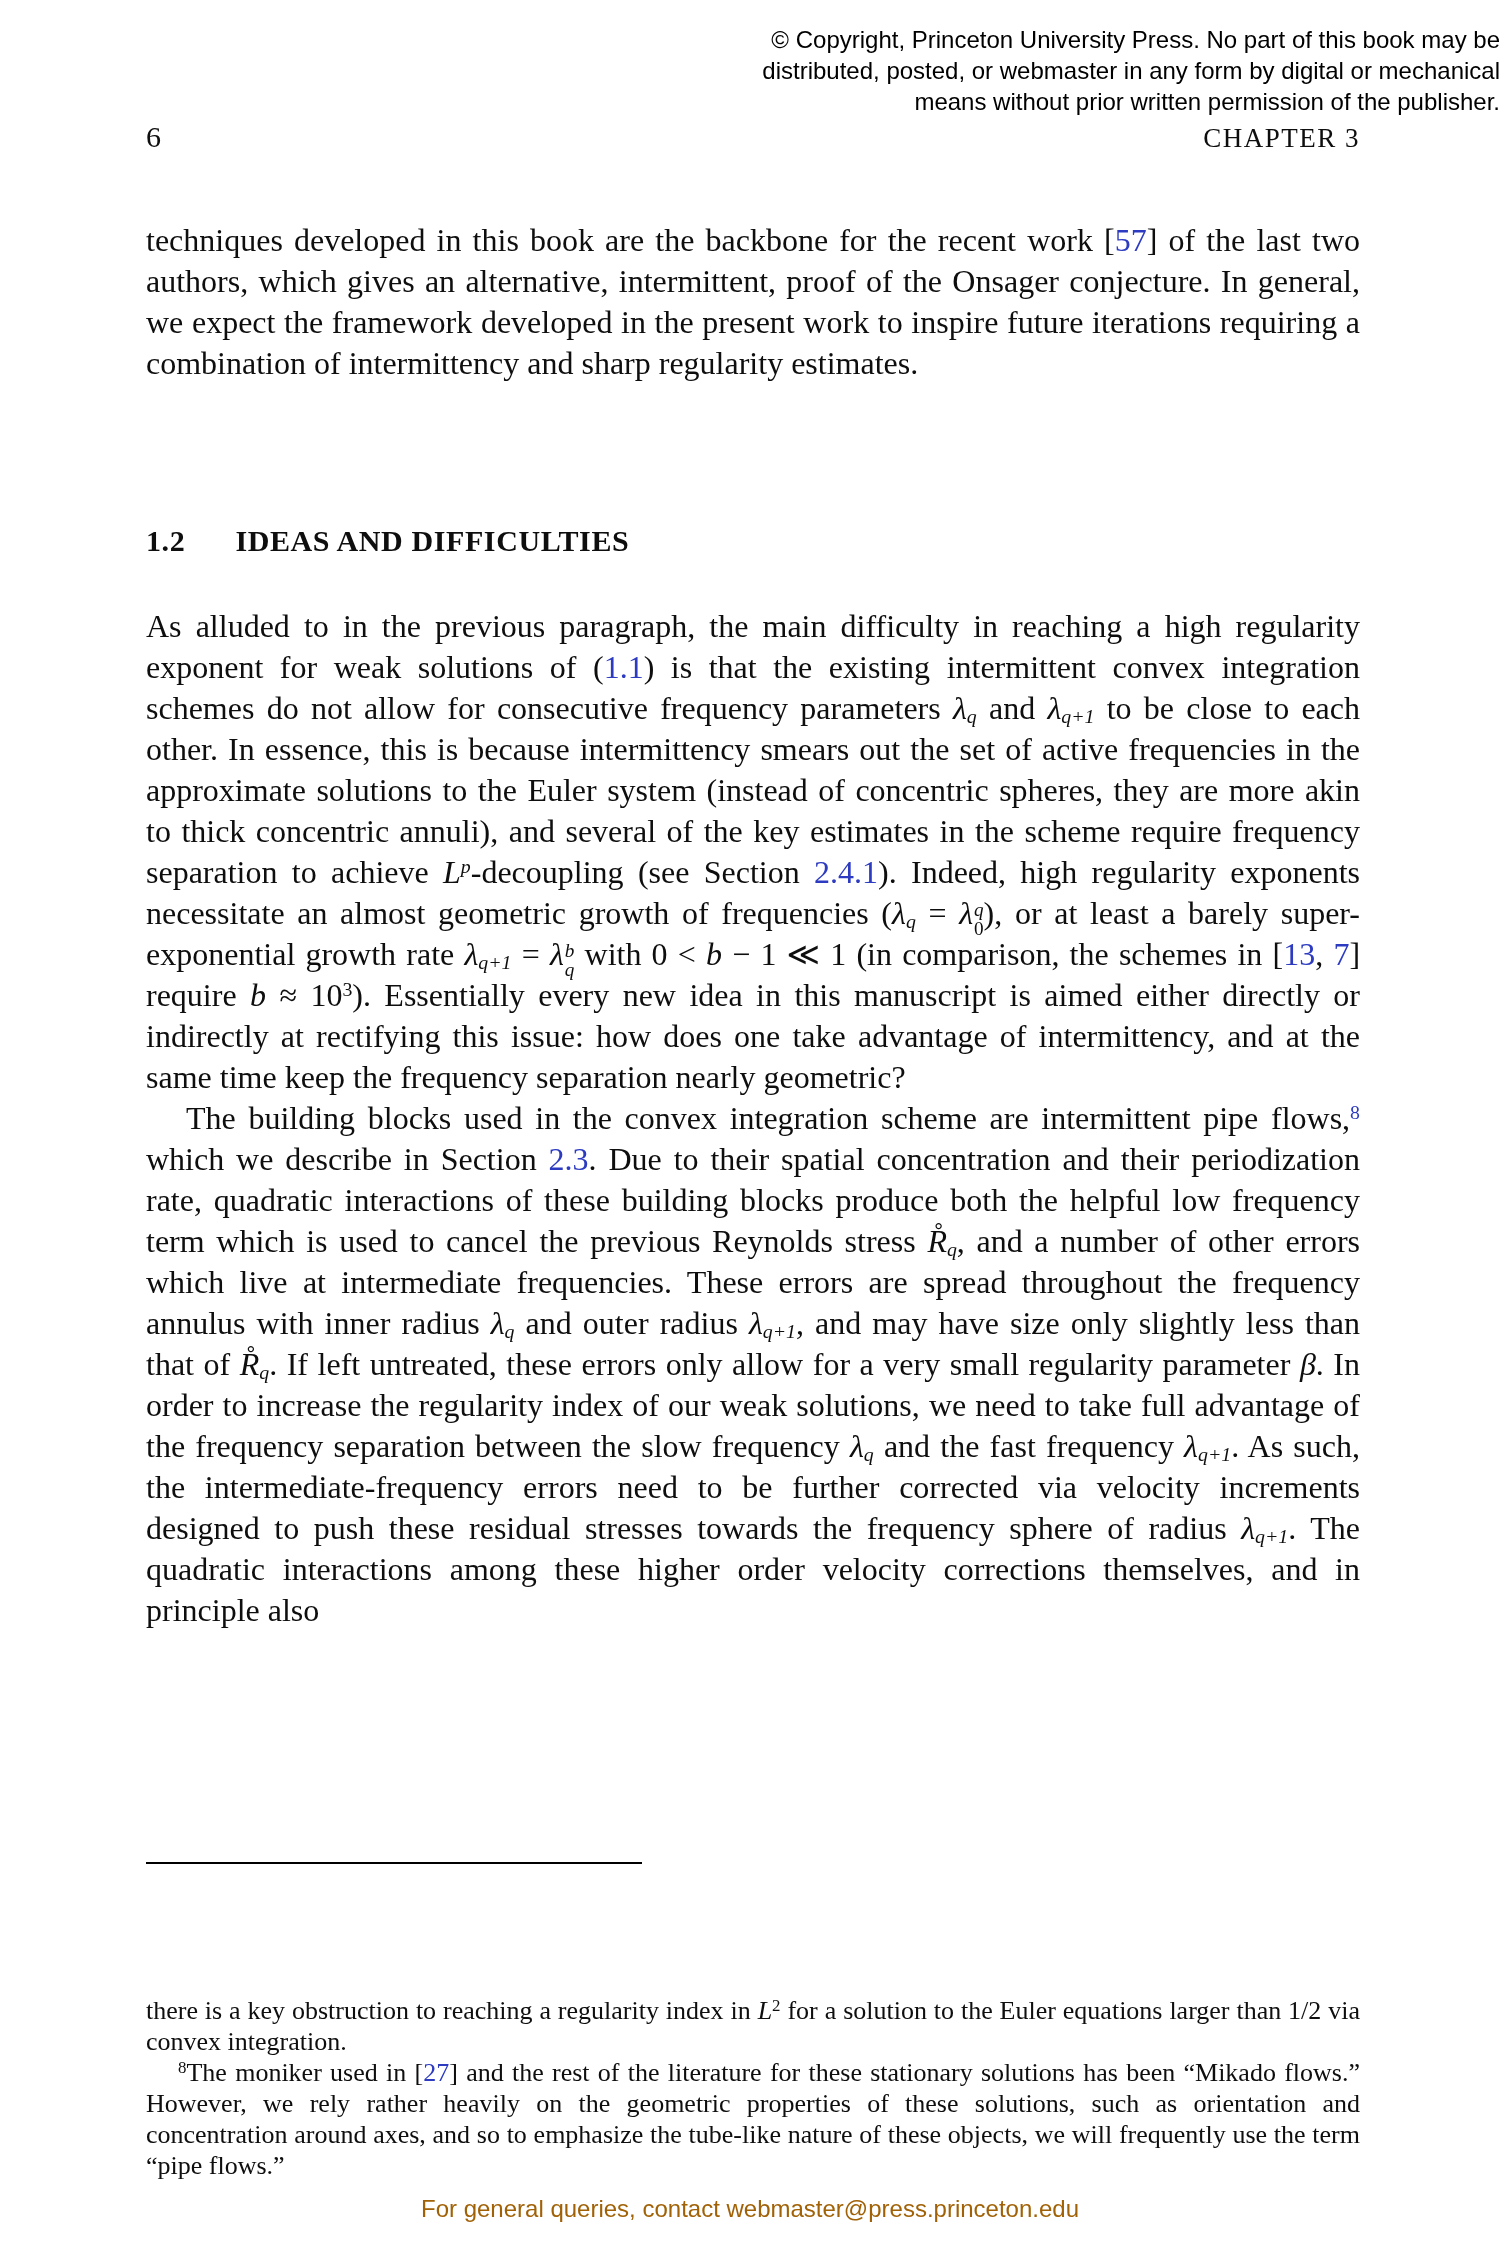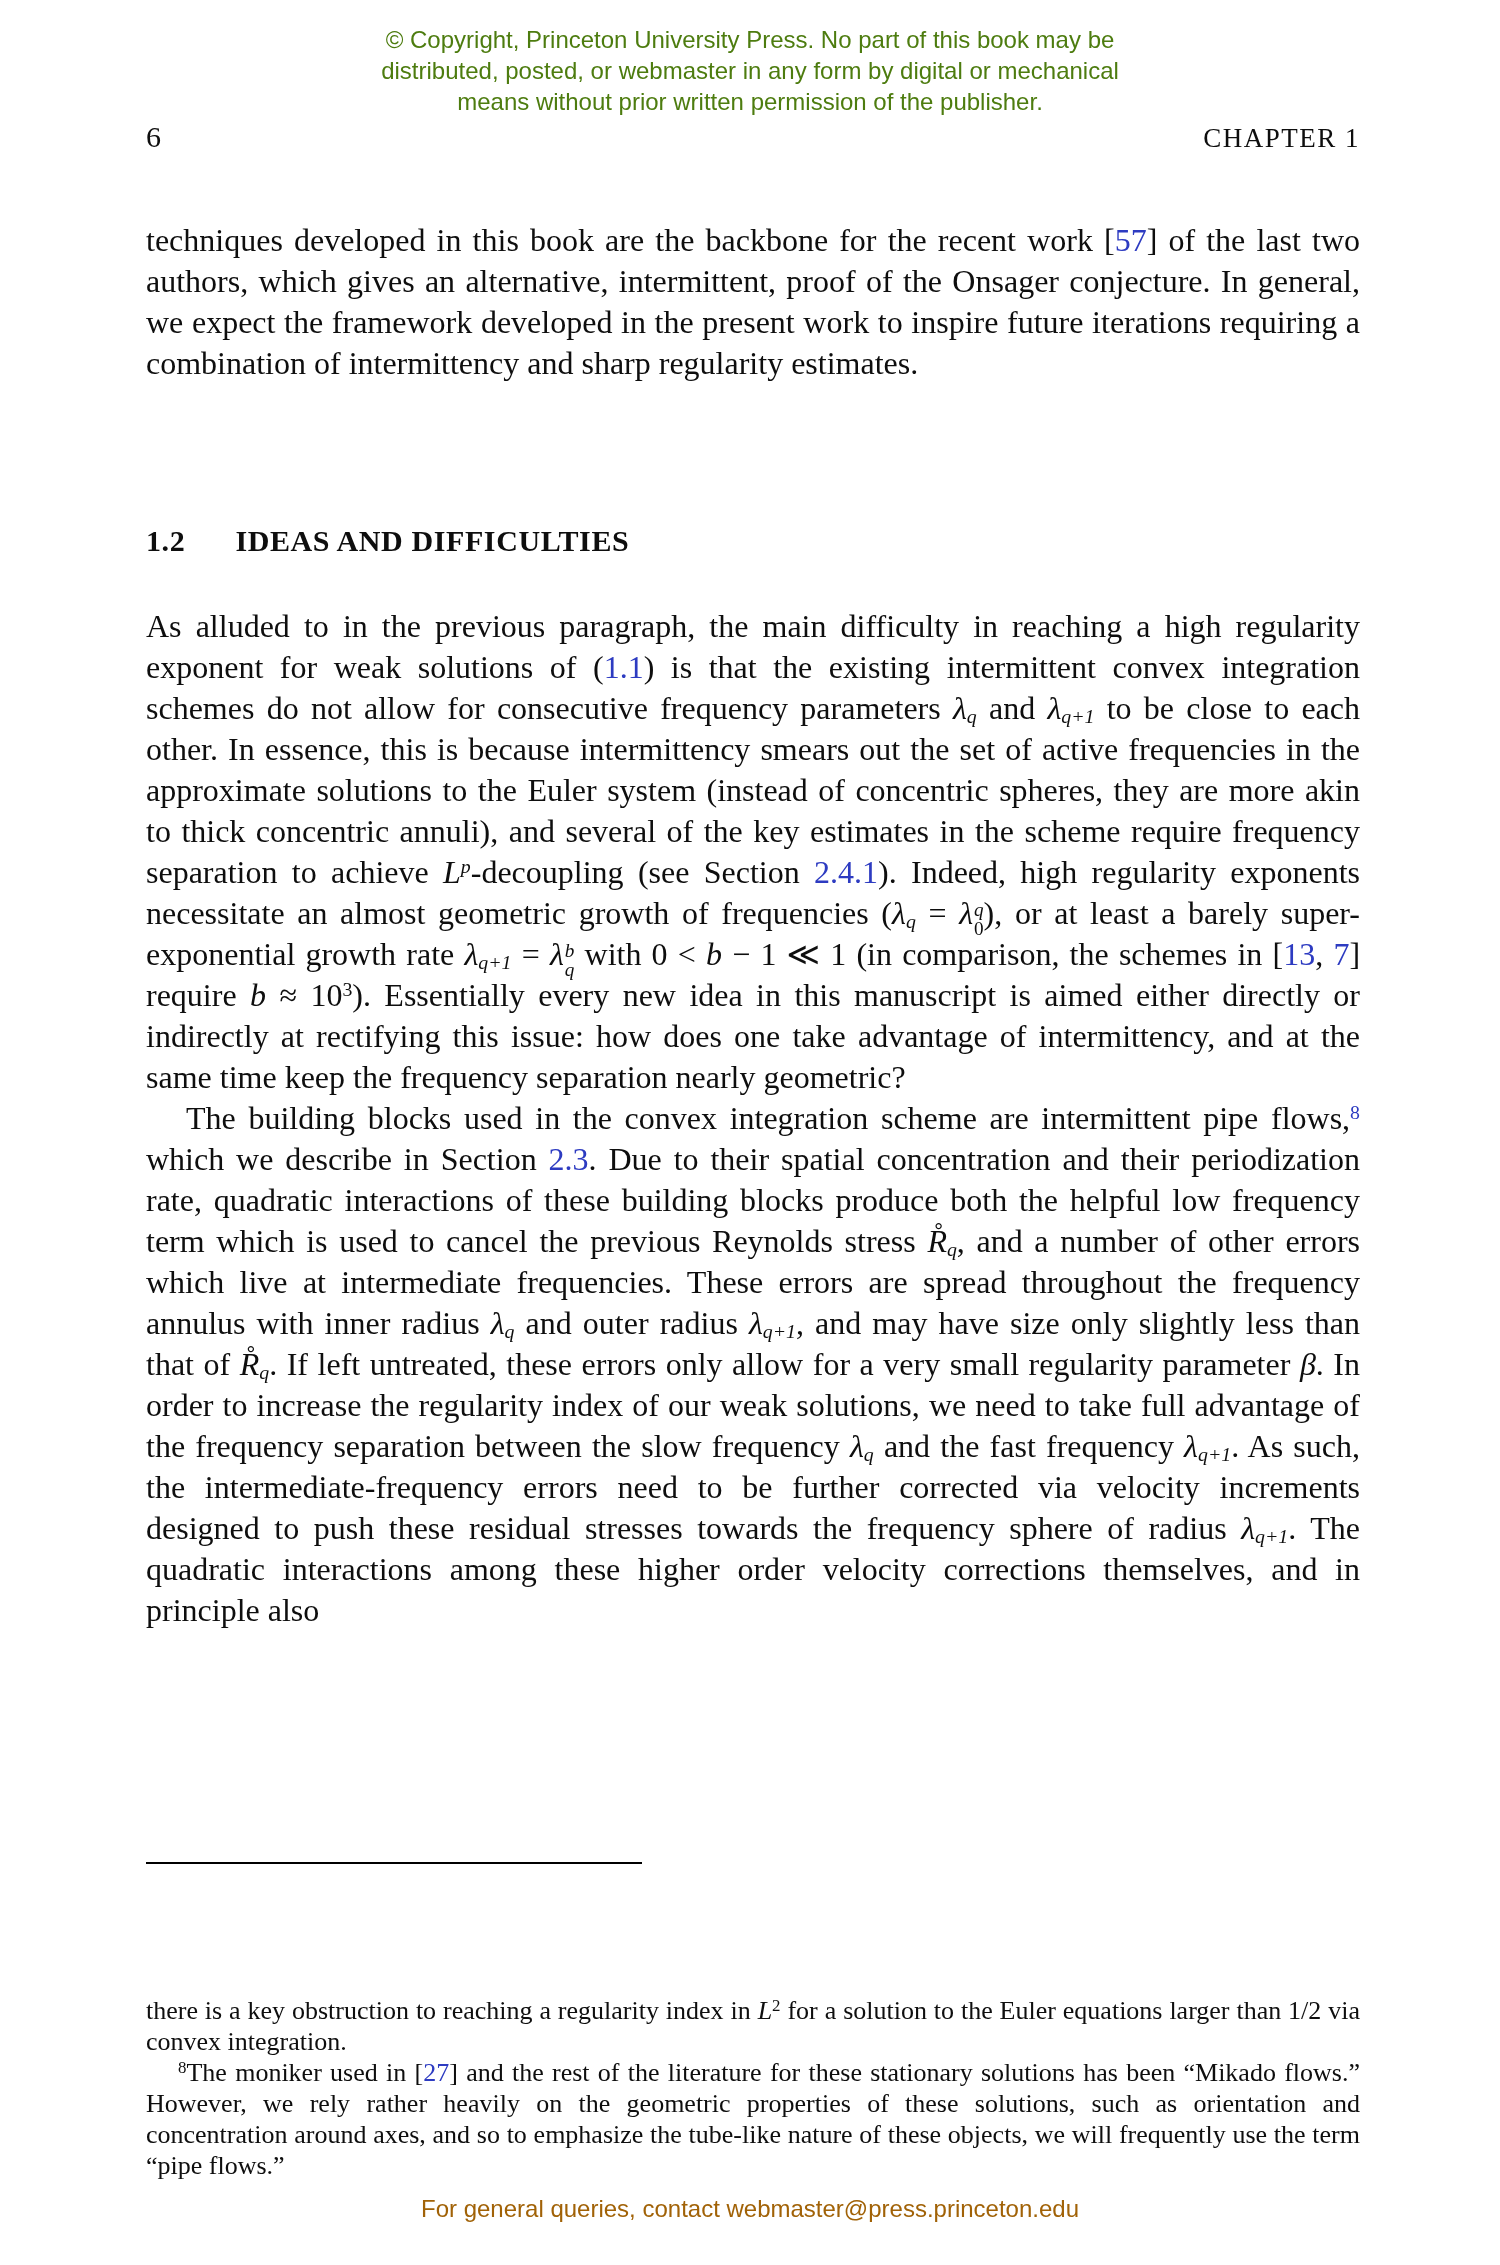--- a/index.html
+++ b/index.html
@@ -12,23 +12,23 @@
   .page {
     position: relative;
     width: 1500px; height: 2265px;
     background: #ffffff;
     overflow: hidden;
   }
 
   
   .copyright {
     position: absolute; top: 24px; left: 0; width: 100%;
-    text-align: center;
+    text-align: right;
     font: 400 24px/31px "Liberation Sans", "DejaVu Sans", sans-serif;
-    color: #4d7c0f;
+    color: #000000;
   }
 
   
   .running-head {
     position: absolute; top: 120px; left: 146px; width: 1214px;
     display: flex; justify-content: space-between; align-items: baseline;
   }
   .pagenum { font-size: 30px; }
   .chapter { font-size: 27px; letter-spacing: 1.5px; }
 
@@ -91,21 +91,21 @@
 <div class="page">
 
   <header class="copyright">
     <div>© Copyright, Princeton University Press. No part of this book may be</div>
     <div>distributed, posted, or webmaster in any form by digital or mechanical</div>
     <div>means without prior written permission of the publisher.</div>
   </header>
 
   <div class="running-head">
     <span class="pagenum">6</span>
-    <span class="chapter">CHAPTER 1</span>
+    <span class="chapter">CHAPTER 3</span>
   </div>
 
   <main class="textblock">
     <p class="para">techniques developed in this book are the backbone for the recent work [<a class="lk">57</a>] of the last two authors, which gives an alternative, intermittent, proof of the Onsager conjecture. In general, we expect the framework developed in the present work to inspire future iterations requiring a combination of intermittency and sharp regularity estimates.</p>
 
     <h2 class="section-heading">
       <span class="sec-num">1.2</span>
       <span class="sec-title">IDEAS AND DIFFICULTIES</span>
     </h2>
 

